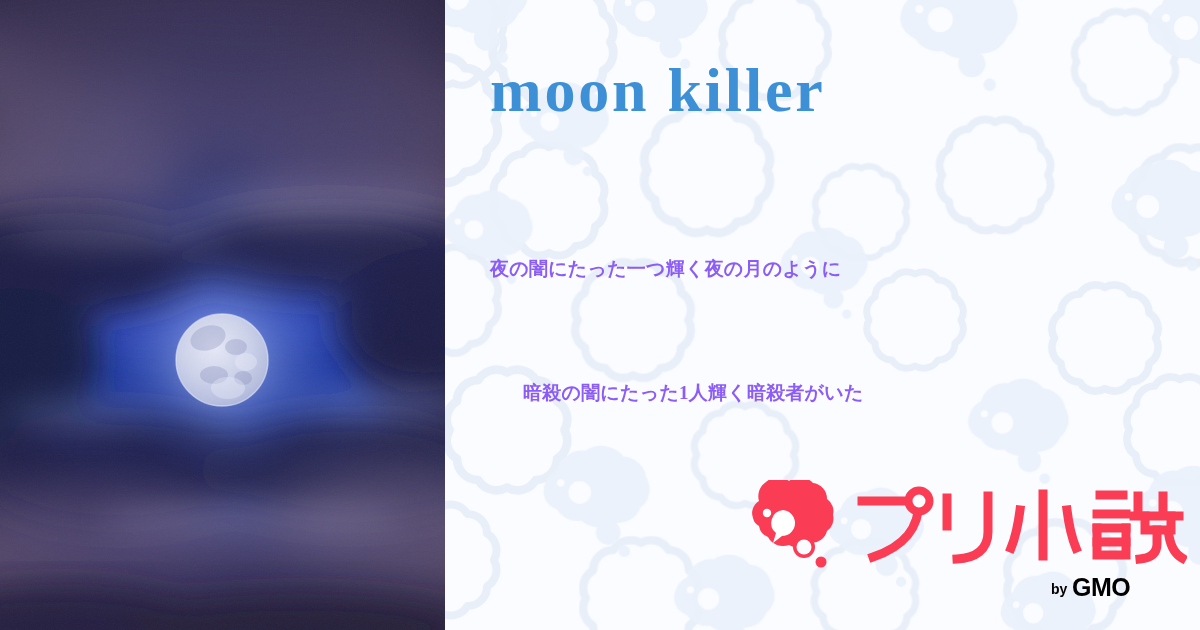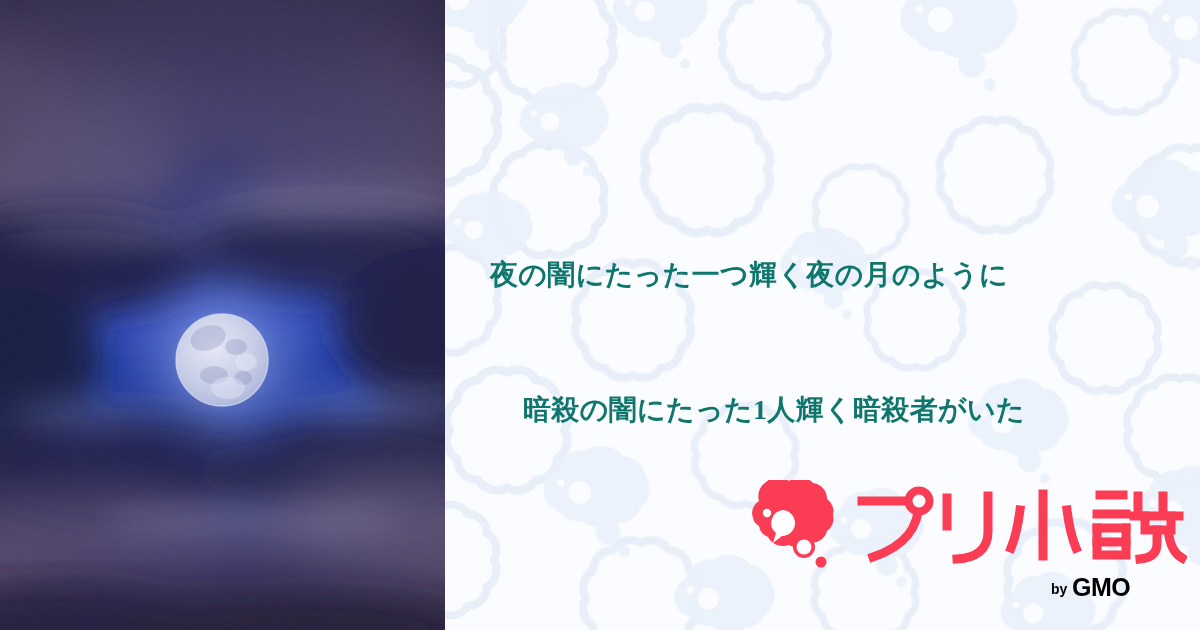--- a/index.html
+++ b/index.html
@@ -54,24 +54,24 @@
 
   
   .desc{
     position:absolute;
     left:45px; top:258px;
     width:690px;
   }
   .desc-line{
     font-family:"Liberation Serif", serif;
     font-weight:700;
-    font-size:28px;
+    font-size:19px;
     line-height:1.2;
     letter-spacing:0.012em;
-    color:#0f766e;
+    color:#8b5cf6;
     white-space:nowrap;
   }
   .desc-line + .desc-line{ margin-top:101px;margin-left:33px; }
 
   
   .brand{
     position:absolute;
     left:300px; top:480px;
     width:440px;
     height:120px;
@@ -279,20 +279,21 @@
             <use href="#cloudFilled" transform="translate(148,500) scale(0.95)"></use>
             <use href="#cloudFilled" transform="translate(428,536) scale(0.85)"></use>
             <use href="#cloudFilled" transform="translate(740,520) scale(0.95)"></use>
             <use href="#cloudFilled" transform="translate(276,606) scale(0.9)"></use>
             <use href="#cloudFilled" transform="translate(600,620) scale(0.85)"></use>
           </g>
         </g>
       </svg>
     </div>
 
+    <h1 class="title">moon killer</h1>
 
     <div class="desc">
       <div class="desc-line">夜の闇にたった一つ輝く夜の月のように</div>
       <div class="desc-line">暗殺の闇にたった1人輝く暗殺者がいた</div>
     </div>
 
     <div class="brand">
       <div class="brand-row">
 
         <span class="brand-mark">

